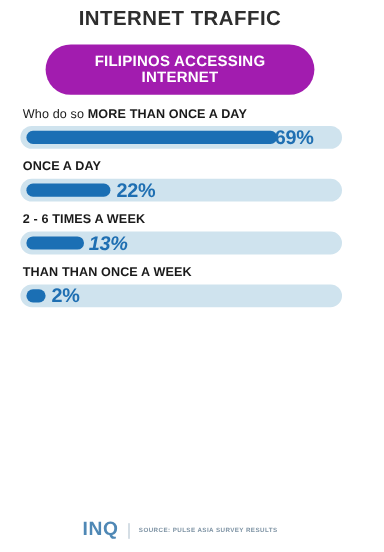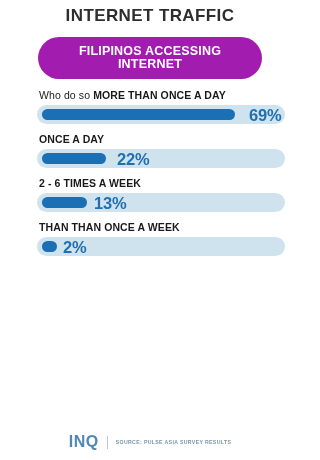--- a/index.html
+++ b/index.html
@@ -48,21 +48,20 @@
     box-sizing: border-box;
     text-align: center;
     line-height: 1.05;
   }
   .rows {
     margin-top: 10px;
   }
   .row {
     padding: 0 15px 0 17px;
     margin-bottom: 9px;
-    margin-left: 20px;
   }
   .row-label {
     font-size: 10.5px;
     color: #1a1a1a;
     font-weight: bold;
     letter-spacing: 0.1px;
     margin: 0 0 4px 2px;
     white-space: nowrap;
   }
   .row-label .lead {
@@ -148,21 +147,21 @@
       <div class="track">
         <div class="fill" style="width: 26%;"></div>
         <div class="value" style="left: 80px;">22%</div>
       </div>
     </div>
 
     <div class="row">
       <div class="row-label"><span class="lead"></span><span>2 - 6 TIMES A WEEK</span></div>
       <div class="track">
         <div class="fill" style="width: 18%;"></div>
-        <div class="value" style="left: 57px;">13%</div>
+        <div class="value" style="left: 57px; font-style: italic;">13%</div>
       </div>
     </div>
 
 
     <div class="row">
       <div class="row-label"><span class="lead"></span><span>THAN THAN ONCE A WEEK</span></div>
       <div class="track">
         <div class="fill" style="width: 6%;"></div>
         <div class="value" style="left: 26px;">2%</div>
       </div>

